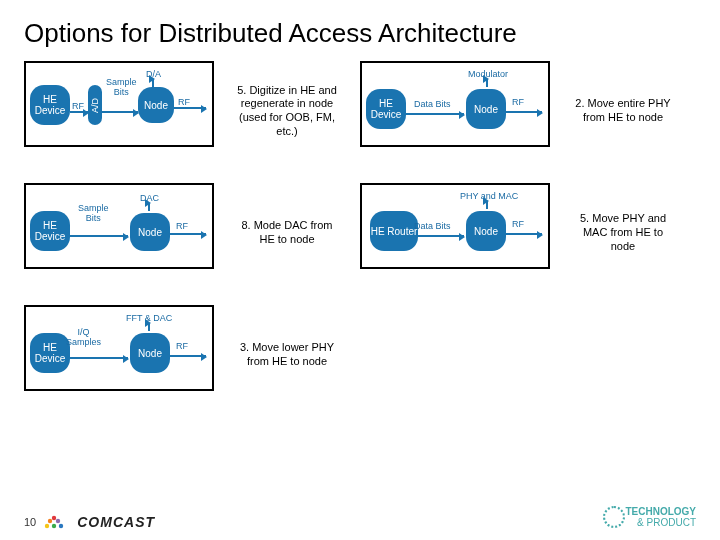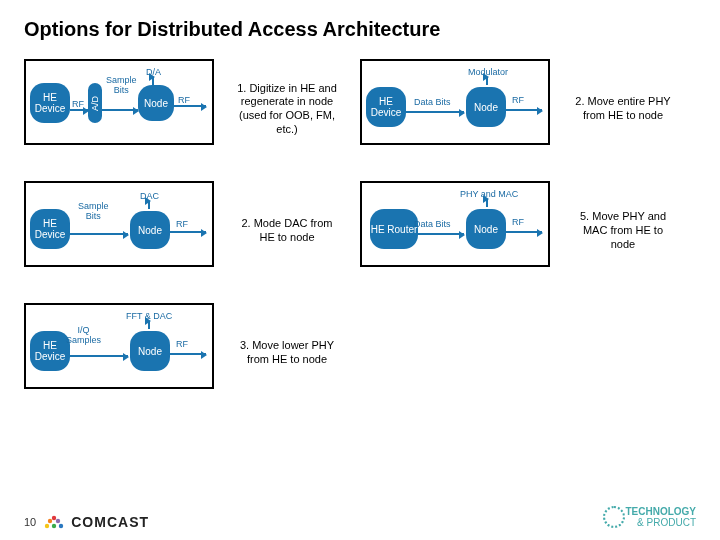--- a/index.html
+++ b/index.html
@@ -1,29 +1,29 @@
 <!DOCTYPE html>
 <html><head>
 <meta charset="utf-8">
 <style>
   * { box-sizing: border-box; margin: 0; padding: 0; }
   html, body { width: 720px; height: 540px; font-family: Arial, Helvetica, sans-serif; background: #fff; color: #000; }
   .slide { position: relative; width: 720px; height: 540px; padding: 18px 24px 40px 24px; }
-  .title { font-size: 20px; font-weight: bold; margin-bottom: 18px; }
+  .title { font-size: 26px; font-weight: normal; margin-bottom: 12px; }
   .grid { display: grid; grid-template-columns: 190px 110px 190px 110px; grid-template-rows: 100px 100px 100px; column-gap: 18px; row-gap: 22px; }
   .diagram { border: 2px solid #000; width: 190px; height: 86px; position: relative; background: #fff; }
   .caption { font-size: 11px; text-align: center; padding: 4px 2px; line-height: 1.25; display: flex; align-items: center; justify-content: center; }
   .cell { display: flex; align-items: flex-start; }
   .captcell { display: flex; align-items: center; justify-content: center; }
   .bullets { grid-column: 3 / span 2; grid-row: 3; padding-left: 6px; }
   .bullets ul { list-style: none; font-size: 18px; line-height: 1.35; }
   .bullets li::before { content: "•"; margin-right: 10px; }
   .footer { position: absolute; left: 24px; bottom: 10px; display: flex; align-items: center; gap: 8px; }
   .pagenum { font-size: 11px; color: #333; }
-  .logo-comcast { font-family: Arial, sans-serif; font-weight: bold; letter-spacing: 1px; font-size: 14px; color: #222; display: flex; align-items: center; gap: 7px; }
+  .logo-comcast { font-family: Arial, sans-serif; font-weight: bold; letter-spacing: 1px; font-size: 14px; color: #222; display: flex; align-items: center; gap: 13px; font-style: italic; }
   .peacock { display: inline-block; }
   .tp-logo { position: absolute; right: 24px; bottom: 12px; font-size: 9px; color: #4aa; text-align: right; line-height: 1.1; display: flex; align-items: center; gap: 0; }
   .tp-swirl { width: 22px; height: 22px; border: 2px dotted #4aa; border-radius: 50%; }
   
   .dbox { position: absolute; background: #1a74b0; color: #fff; font-size: 10px; display: flex; align-items: center; justify-content: center; text-align: center; border-radius: 14px; }
   .dlabel { position: absolute; font-size: 9px; color: #1a6aa3; text-align: center; white-space: pre; }
   .arrow { position: absolute; height: 0; border-top: 2px solid #1a74b0; }
   .arrow::after { content: ""; position: absolute; right: -1px; top: -4px; border-left: 6px solid #1a74b0; border-top: 4px solid transparent; border-bottom: 4px solid transparent; }
   .vtext { writing-mode: vertical-rl; transform: rotate(180deg); }
 </style>
@@ -46,21 +46,21 @@
 Bits</div>
         <div class="arrow" style="left:76px;top:48px;width:36px"></div>
         <div class="dlabel" style="left:120px;top:6px">D/A</div>
         <div class="arrow" style="left:126px;top:16px;width:0;height:8px;border-top:none;border-left:2px solid #1a74b0"></div>
         <div class="dbox" style="left:112px;top:24px;width:36px;height:36px">Node</div>
         <div class="dlabel" style="left:152px;top:34px">RF</div>
         <div class="arrow" style="left:148px;top:44px;width:32px"></div>
       </div>
     </div>
     <div class="captcell">
-      <div class="caption">1. Digitize in HE and regenerate in node (used for OOB, FM, etc.)</div>
+      <div class="caption">5. Digitize in HE and regenerate in node (used for OOB, FM, etc.)</div>
     </div>
 
     <div class="cell">
       <div class="diagram">
         <div class="dbox" style="left:4px;top:26px;width:40px;height:40px">HE
 Device</div>
         <div class="dlabel" style="left:52px;top:36px">Data Bits</div>
         <div class="arrow" style="left:44px;top:50px;width:58px"></div>
         <div class="dlabel" style="left:106px;top:6px">Modulator</div>
         <div class="arrow" style="left:124px;top:16px;width:0;height:8px;border-top:none;border-left:2px solid #1a74b0"></div>
@@ -81,21 +81,21 @@
 Bits</div>
         <div class="arrow" style="left:44px;top:50px;width:58px"></div>
         <div class="dlabel" style="left:114px;top:8px">DAC</div>
         <div class="arrow" style="left:122px;top:18px;width:0;height:8px;border-top:none;border-left:2px solid #1a74b0"></div>
         <div class="dbox" style="left:104px;top:28px;width:40px;height:38px">Node</div>
         <div class="dlabel" style="left:150px;top:36px">RF</div>
         <div class="arrow" style="left:144px;top:48px;width:36px"></div>
       </div>
     </div>
     <div class="captcell">
-      <div class="caption">2. Mode DAC from HE to node</div>
+      <div class="caption">8. Mode DAC from HE to node</div>
     </div>
 
     <div class="cell">
       <div class="diagram">
         <div class="dbox" style="left:8px;top:26px;width:48px;height:40px">HE
 Router</div>
         <div class="dlabel" style="left:52px;top:36px">Data Bits</div>
         <div class="arrow" style="left:44px;top:50px;width:58px"></div>
         <div class="dlabel" style="left:98px;top:6px">PHY and MAC</div>
         <div class="arrow" style="left:124px;top:16px;width:0;height:8px;border-top:none;border-left:2px solid #1a74b0"></div>

